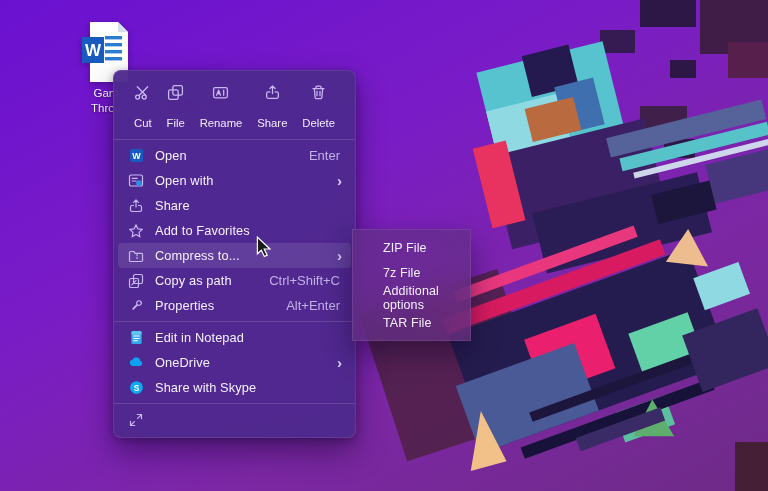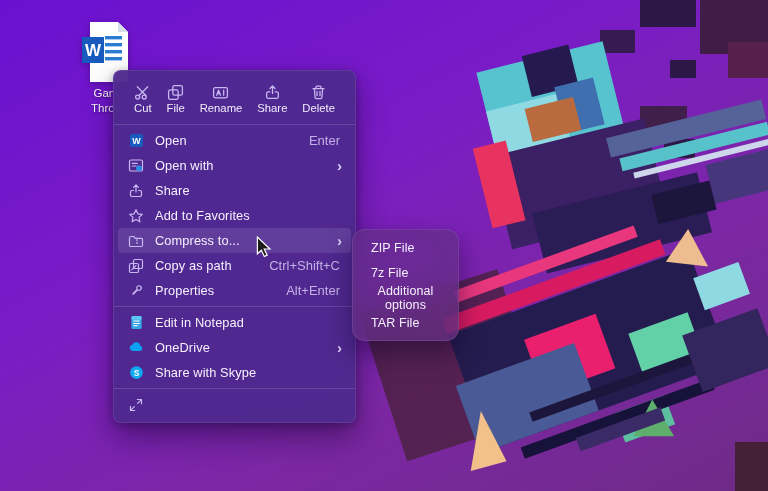--- a/index.html
+++ b/index.html
@@ -22,40 +22,40 @@
   .context-menu {
     position:absolute; left:113px; top:70px; width:243px; z-index:10;
     background: rgba(76, 41, 139, 0.94);
     border:1px solid rgba(255,255,255,0.09);
     border-radius:8px;
     padding:5px 0 5px;
     box-shadow: 0 14px 30px rgba(15,0,40,.45), 0 2px 8px rgba(15,0,40,.3);
     backdrop-filter: blur(22px) saturate(1.25);
   }
   .quick-row { display:flex; justify-content:space-between; padding:6px 16px 5px; }
-  .quick-action { display:flex; flex-direction:column; align-items:center; gap:1px; cursor:default;
+  .quick-action { display:flex; flex-direction:column; align-items:center; gap:16px; cursor:default;
     border-radius:4px; padding:2px 4px; }
   .quick-action .ql { font-size:11.3px; color:#f2ecfc; }
   .menu-sep { height:1px; background:rgba(255,255,255,0.14); margin:3px 0; }
   .menu-item {
     position:relative; display:flex; align-items:center; gap:11px;
     height:25px; margin:0 4px; padding:0 10px; border-radius:4px; cursor:default;
   }
   .menu-item.highlighted { background:rgba(255,255,255,0.10); }
   .mi-icon { width:16px; height:16px; flex:0 0 16px; display:flex; align-items:center; justify-content:center; }
-  .mi-label { font-size:12.8px; color:#f6f1fd; letter-spacing:.1px;text-align:center; }
+  .mi-label { font-size:12.8px; color:#f6f1fd; letter-spacing:.1px; }
   .mi-accel { position:absolute; right:11px; font-size:13px; color:#c2b1e6; }
   .mi-chevron { position:absolute; right:9px; font-size:15px; line-height:14px; color:#d9cdf6; font-weight:bold; }
 
   
   .submenu {
-    position:absolute; left:352px; top:229px; width:107px; z-index:11;
+    position:absolute; left:352px; top:229px; width:119px; z-index:11;
     background: rgba(96, 48, 129, 0.72);
     border:1px solid rgba(255,255,255,0.09);
-    border-radius:13px; padding:5px 4px;
+    border-radius:0; padding:5px 16px;
     box-shadow: 0 12px 26px rgba(15,0,40,.45);
     backdrop-filter: blur(20px) saturate(1.3);
   }
   .submenu .menu-item { height:25px; margin:0 4px; padding:0 10px; }
   .submenu .mi-label { font-size:12.5px; }
 
   
   .cursor { position:absolute; left:256px; top:236px; z-index:20; }
 
   svg text { font-family:"Liberation Sans", sans-serif; }

